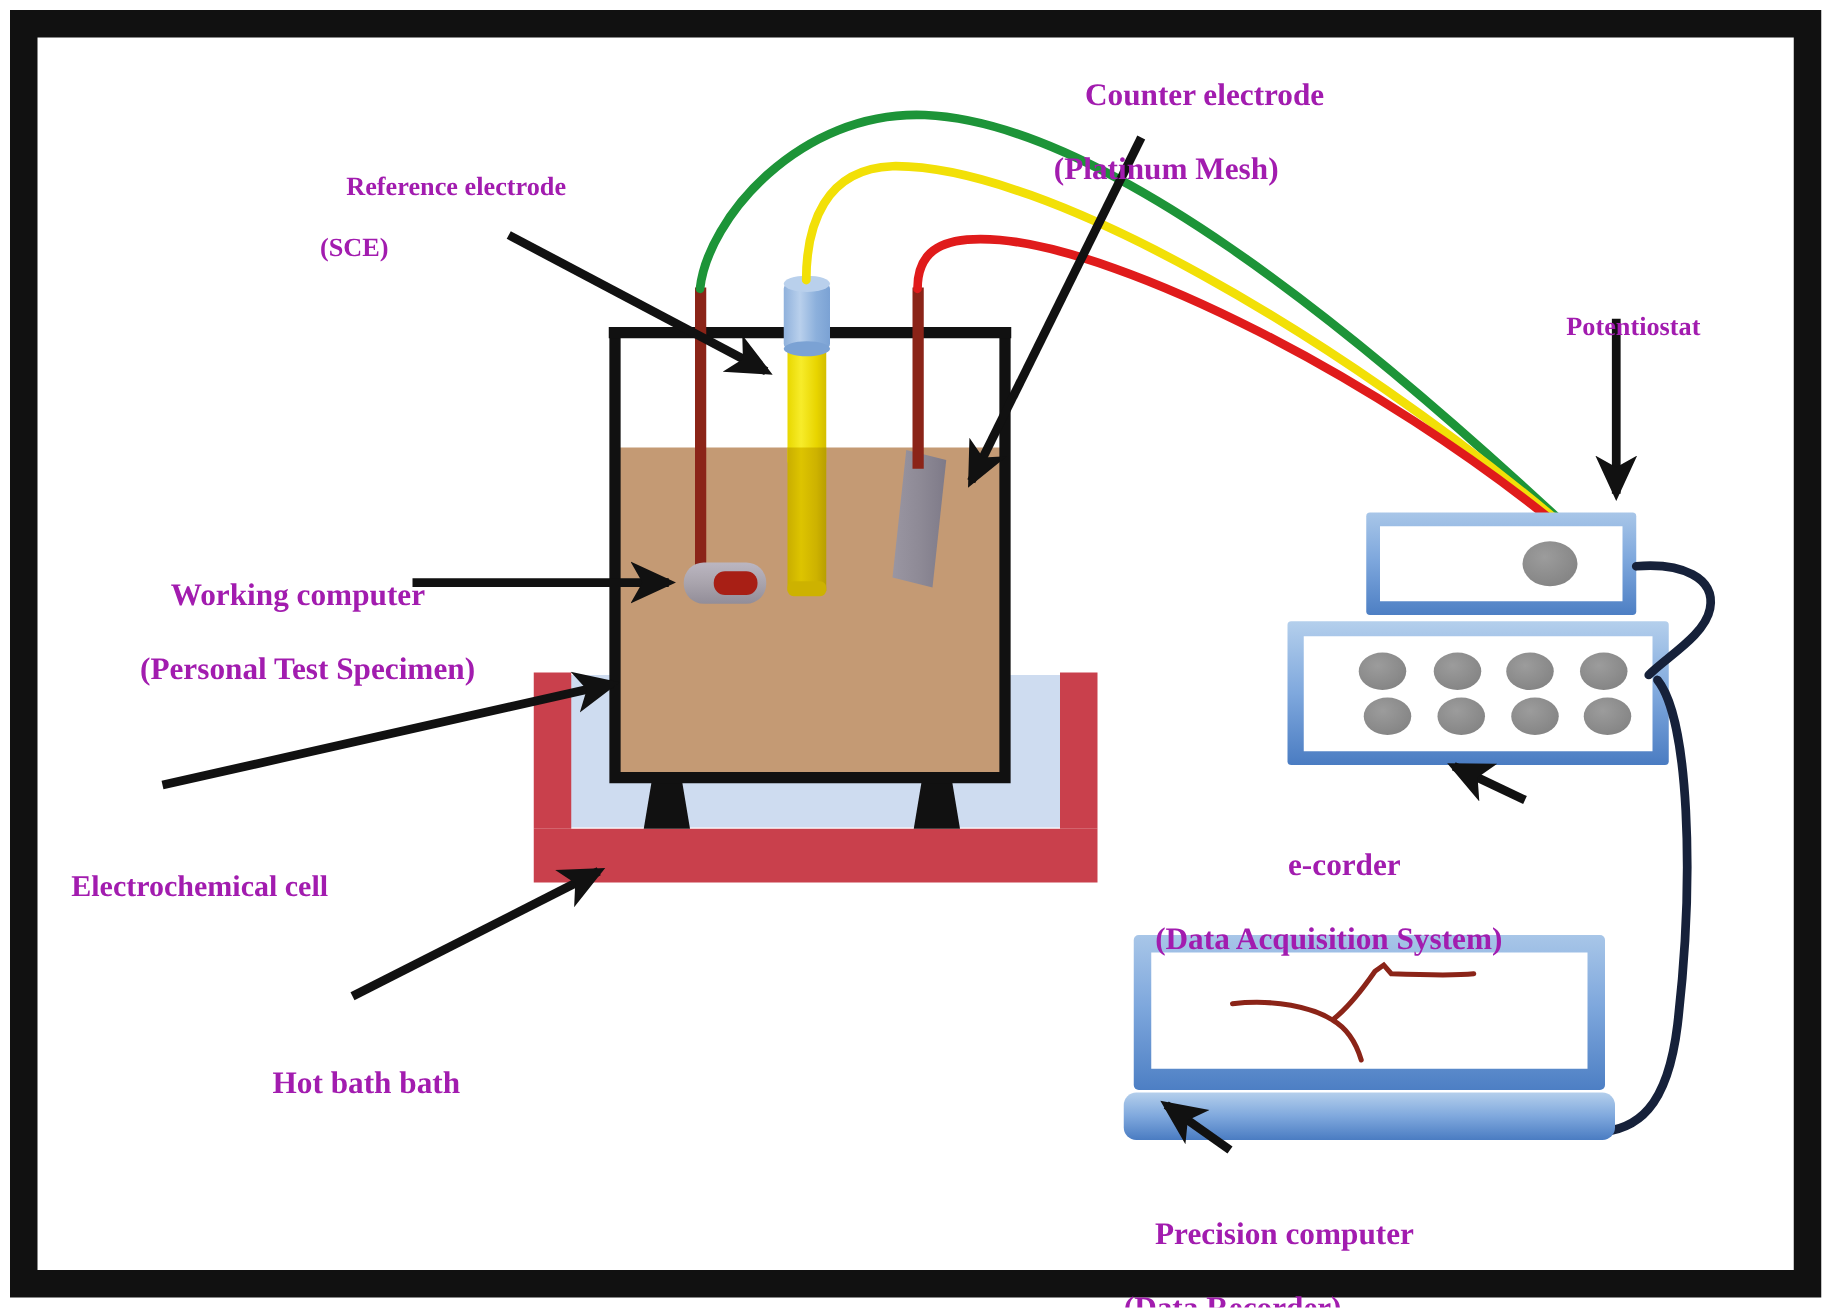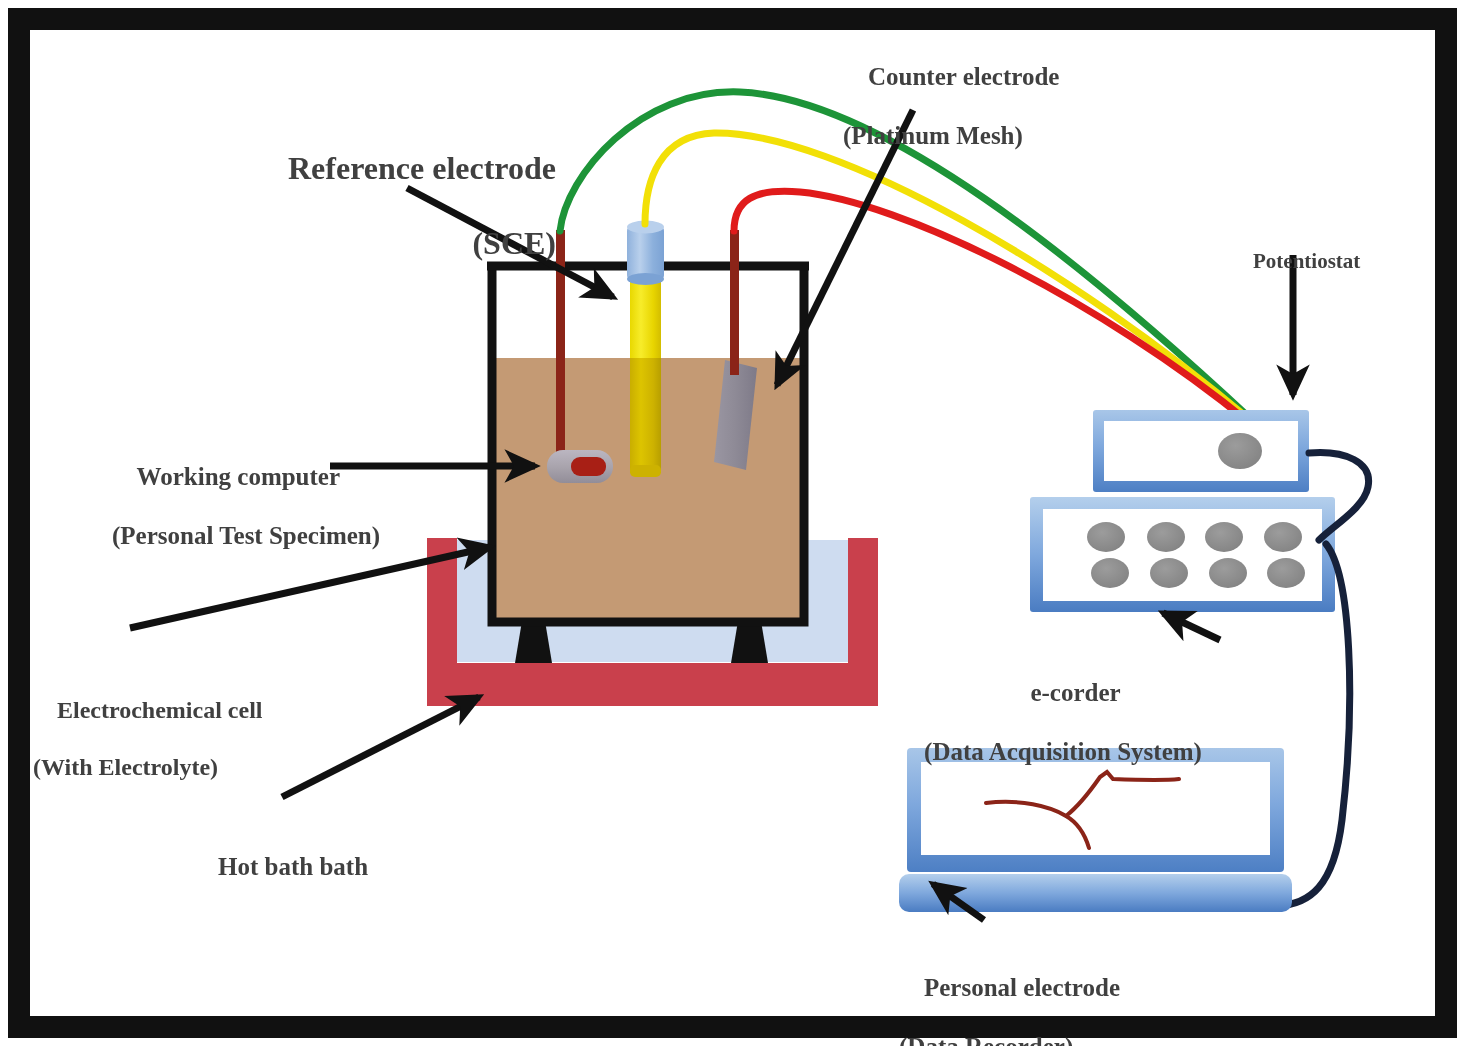--- a/index.html
+++ b/index.html
@@ -7,21 +7,21 @@
     font-family:"Liberation Serif", serif;
     width:1465px;height:1046px;overflow:hidden;position:relative;
   }
   #root{position:absolute;inset:0;background:#ffffff;}
   .frame{
     position:absolute;left:8px;top:8px;width:1449px;height:1030px;
     border:22px solid #111111;box-sizing:border-box;background:#ffffff;
   }
   .canvas{position:absolute;left:0;top:0;width:1465px;height:1046px;}
   .lbl{
-    position:absolute;color:#404040;font-weight:bold;line-height:1.18;
+    position:absolute;color:#a21caf;font-weight:bold;line-height:1.18;
     font-family:"Liberation Serif", serif;white-space:pre;
   }
   .lbl .l2{display:block;}
   svg{display:block;}
 </style>
 </head>
 <body>
 
 <div id="root">
   <div class="frame"></div>
@@ -163,50 +163,49 @@
       <line x1="913" y1="110" x2="777" y2="385"></line>
       <line x1="1293" y1="255" x2="1293" y2="395"></line>
       <line x1="330" y1="466" x2="535" y2="466"></line>
       <line x1="130" y1="628" x2="490" y2="547"></line>
       <line x1="282" y1="797" x2="479" y2="697"></line>
       <line x1="1220" y1="640" x2="1163" y2="613"></line>
       <line x1="984" y1="920" x2="933" y2="884"></line>
     </g>
   </svg>
 
-  <div class="lbl" style="left:256px;top:112px;font-size:32px;">
+  <div class="lbl" style="left:256px;top:112px;font-size:21px;">
     <span>Reference electrode</span>
-    <span class="l2" style="text-align:right;">(SCE)</span>
+    <span class="l2" style="text-align:left;">(SCE)</span>
   </div>
 
   <div class="lbl" style="left:843px;top:32px;font-size:25px;">
     <span>Counter electrode</span>
     <span class="l2" style="">(Platinum Mesh)</span>
   </div>
 
   <div class="lbl" style="left:1232px;top:224px;font-size:21px;">
     <span>Potentiostat</span>
   </div>
 
   <div class="lbl" style="left:112px;top:432px;font-size:25px;">
     <span>Working computer</span>
     <span class="l2">(Personal Test Specimen)</span>
   </div>
 
   <div class="lbl" style="left:33px;top:668px;font-size:24px;">
     <span>Electrochemical cell</span>
-    <span class="l2">(With Electrolyte)</span>
   </div>
 
   <div class="lbl" style="left:1063px;top:648px;font-size:25px;transform:translateX(-50%);text-align:center;">
     <span>e-corder</span>
     <span class="l2">(Data Acquisition System)</span>
   </div>
 
   <div class="lbl" style="left:193px;top:822px;font-size:25px;">
     <span>Hot bath bath</span>
   </div>
 
   <div class="lbl" style="left:899px;top:943px;font-size:25px;">
-    <span>Personal electrode</span>
+    <span>Precision computer</span>
     <span class="l2">(Data Recorder)</span>
   </div>
 </div>
 
 </body></html>

